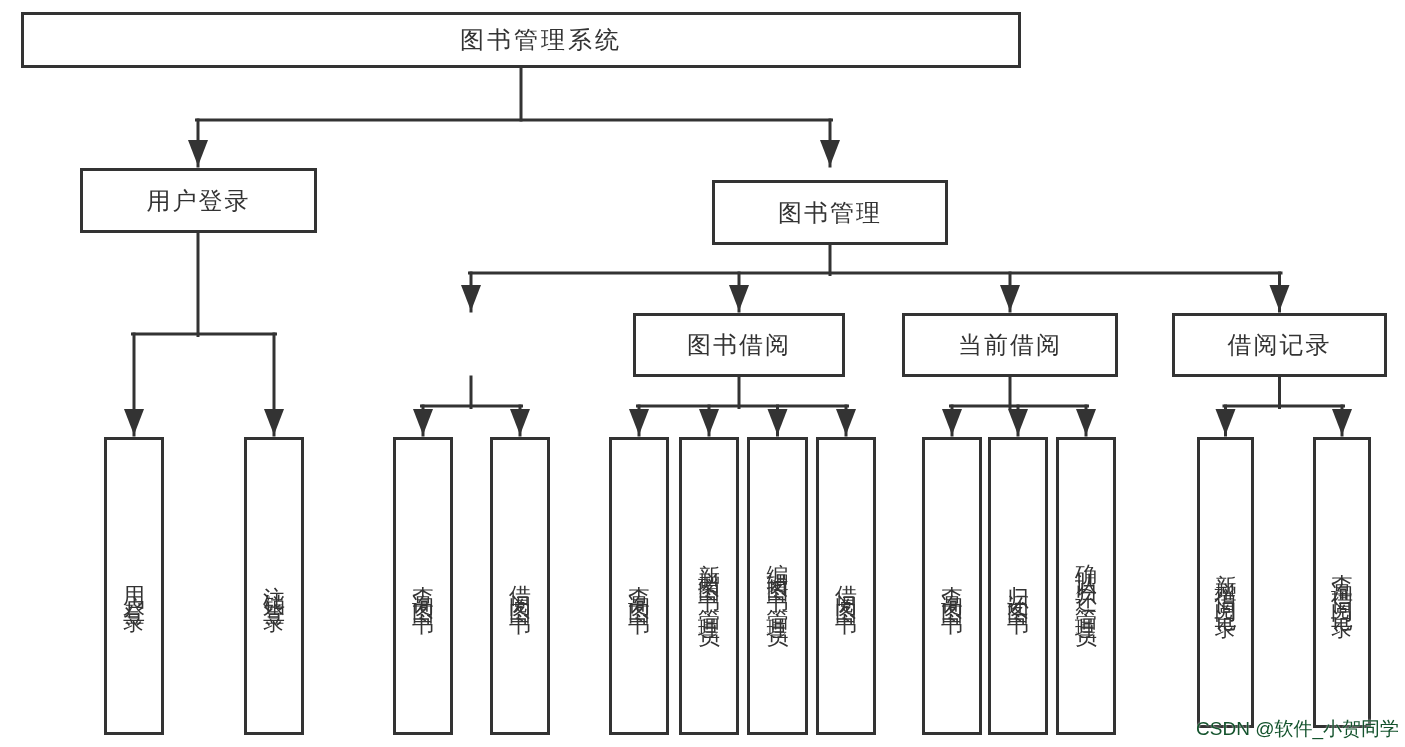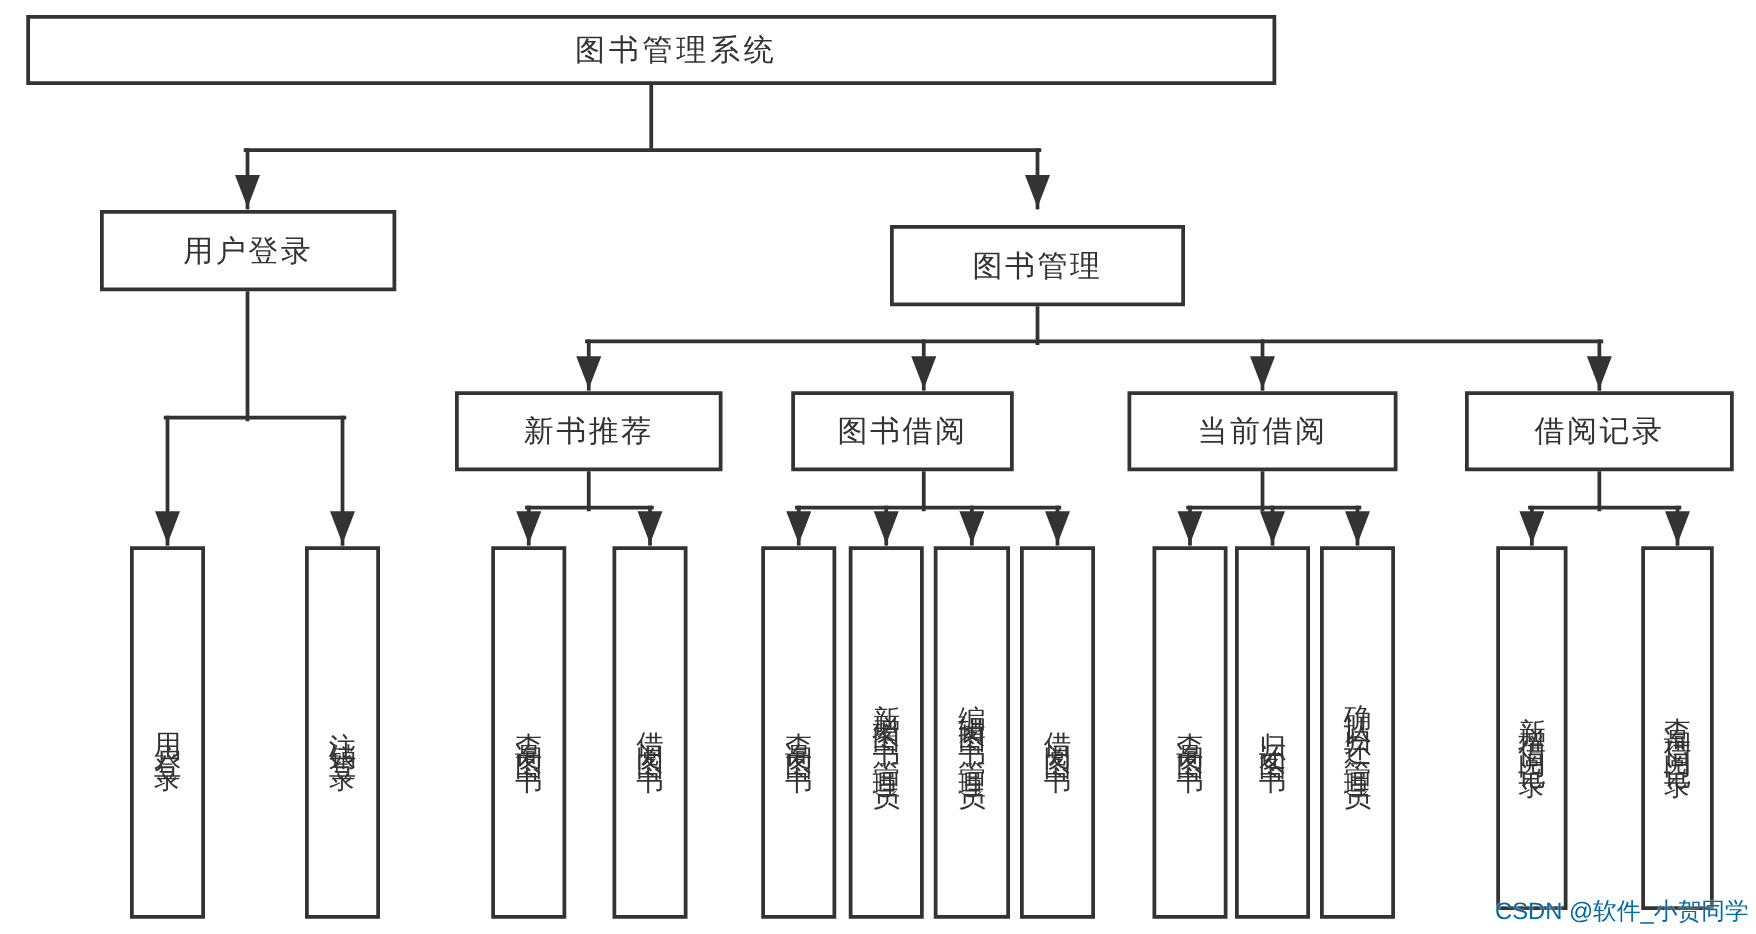--- a/index.html
+++ b/index.html
@@ -26,21 +26,21 @@
     writing-mode:vertical-rl;
     font-size:22px;
     letter-spacing:9px;
     line-height:1;
     text-align:center;
   }
   .watermark{
     position:absolute;
     left:1183px;top:716px;width:216px;
     font-size:19px;
-    color:#0369a1;
+    color:#14532d;
     text-shadow:0 0 2px #ffffff;
     white-space:nowrap;
     text-align:right;
   }
 </style>
 </head>
 <body>
 
 <div class="canvas">
 
@@ -98,24 +98,21 @@
     <span>图书管理系统</span>
   </div>
 
   <div class="box hbox" style="left:80px;top:168px;width:237px;height:65px;">
     <span>用户登录</span>
   </div>
   <div class="box hbox" style="left:712px;top:168px;width:236px;height:65px;margin-top:12px;">
     <span>图书管理</span>
   </div>
 
-  <div class="box hbox" style="left:364px;top:313px;width:214px;height:64px;">
-    <span>新书推荐</span>
-  </div>
-  <div class="box hbox" style="left:633px;top:313px;width:178px;height:64px;">
+  <div class="box hbox" style="left:633px;top:313px;width:212px;height:64px;">
     <span>图书借阅</span>
   </div>
   <div class="box hbox" style="left:902px;top:313px;width:216px;height:64px;text-align:right;">
     <span>当前借阅</span>
   </div>
   <div class="box hbox" style="left:1172px;top:313px;width:215px;height:64px;">
     <span>借阅记录</span>
   </div>
 
   <div class="box leaf" style="left:104px;top:437px;width:60px;height:298px;">用户登录</div>

